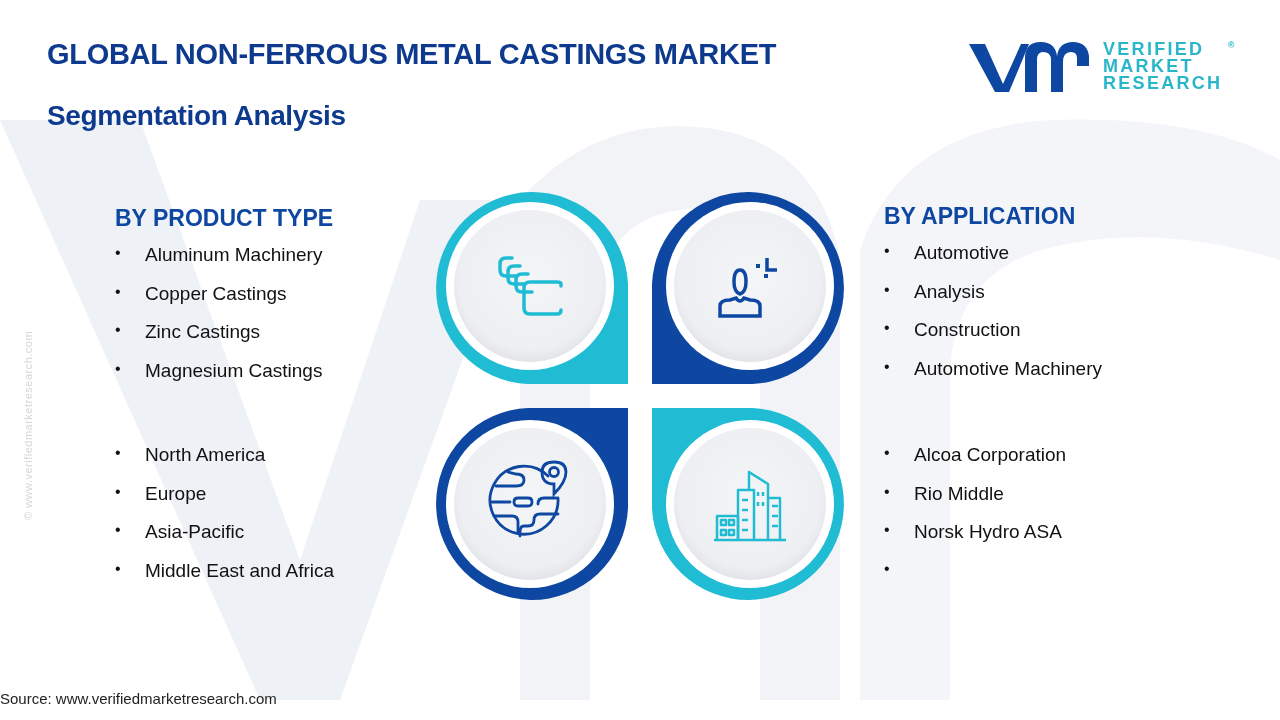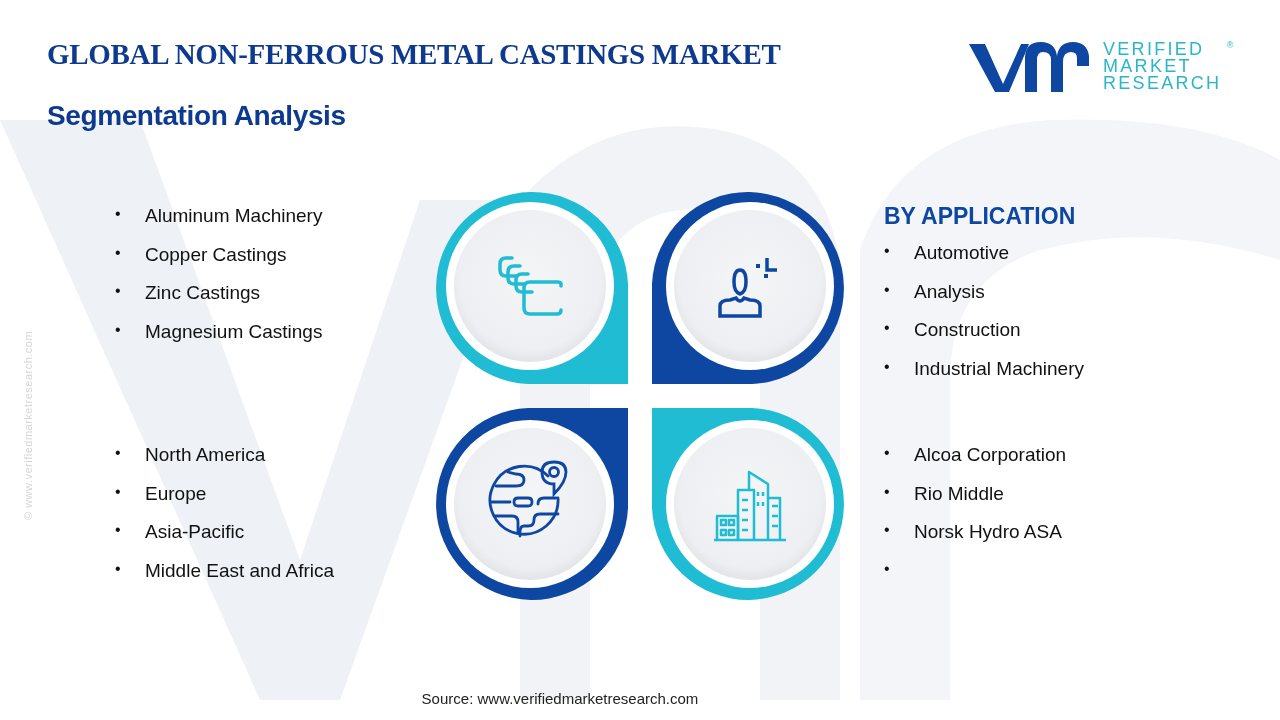--- a/index.html
+++ b/index.html
@@ -1,35 +1,35 @@
 <!DOCTYPE html>
 <html><head>
 <meta charset="utf-8">
 <style>
   * { margin:0; padding:0; box-sizing:border-box; }
   html, body { width:1280px; height:720px; overflow:hidden; background:#ffffff; }
   body { position:relative; font-family:"Liberation Sans", sans-serif; }
   .bg-watermark { position:absolute; left:0; top:0; width:1280px; height:720px; z-index:0; }
   .side-credit { position:absolute; left:22px; top:520px; transform-origin:left top; transform:rotate(-90deg); font-size:11px; color:#d4d6da; letter-spacing:0.5px; white-space:nowrap; z-index:1; }
-  .title { position:absolute; left:47px; top:38px; font-size:29px; font-weight:bold; color:#0d3a8e; letter-spacing:-0.3px; z-index:2; white-space:nowrap;font-family:Liberation Serif, serif; }
+  .title { position:absolute; left:47px; top:38px; font-size:29px; font-weight:bold; color:#0d3a8e; letter-spacing:-0.3px; z-index:2; white-space:nowrap; }
   .subtitle { position:absolute; left:47px; top:100px; font-size:28px; font-weight:bold; color:#0d3a8e; letter-spacing:-0.4px; z-index:2; }
   .logo { position:absolute; left:965px; top:36px; z-index:2; display:flex; align-items:center; }
-  .logo-words { margin-left:10px; color:#29b6c8; font-weight:normal; font-size:18px; line-height:17px; letter-spacing:2.3px; position:relative; }
+  .logo-words { margin-left:10px; color:#29b6c8; font-weight:bold; font-size:18px; line-height:17px; letter-spacing:2.3px; position:relative; }
   .logo-reg { position:absolute; right:-12px; top:-4px; font-size:9px; color:#29b6c8; letter-spacing:0; }
   .section { position:absolute; z-index:2; }
   .section h2 { font-size:23px; font-weight:bold; color:#0d47a1; margin-bottom:12px; letter-spacing:0; white-space:nowrap; }
   .section ul { list-style:none; }
   .section li { font-size:19px; color:#111; height:38.5px; display:flex; align-items:flex-start; white-space:nowrap; }
   .section li .bullet { width:30px; font-size:16px; padding-left:0; }
   .sec-product { left:115px; top:205px; }
   .sec-application { left:884px; top:203px; }
   .sec-geography { left:115px; top:444px; }
   .sec-keyplayer { left:884px; top:444px; }
   .diagram { position:absolute; left:420px; top:180px; width:440px; height:430px; z-index:2; }
-  .source { position:absolute; left:0; width:1120px; top:690px; text-align:center; font-size:15px; color:#222; z-index:2; }
+  .source { position:absolute; left:0; width:1120px; top:690px; text-align:left; font-size:15px; color:#222; z-index:2; }
 </style>
 </head>
 <body>
 
 <svg class="bg-watermark" viewBox="0 0 1280 720">
   <path d="M0 120 L140 120 L300 560 L420 200 L520 200 L340 700 L260 700 Z" fill="#eef1f6"></path>
   <path d="M520 200 Q600 110 720 130 Q820 150 840 260 L840 700 L760 700 L760 270 Q740 200 680 210 Q600 220 590 320 L590 700 L520 700 Z" fill="#f1f3f7"></path>
   <path d="M860 700 L860 250 Q900 130 1050 120 Q1200 115 1280 160 L1280 260 Q1150 220 1040 250 Q950 280 950 380 L950 700 Z" fill="#f3f5f8"></path>
 </svg>
 
@@ -45,20 +45,21 @@
   </svg>
   <div class="logo-words">
     <div>VERIFIED</div>
     <div>MARKET</div>
     <div>RESEARCH</div>
     <span class="logo-reg">®</span>
   </div>
 </div>
 
 <div class="section sec-product">
+  <h2>BY PRODUCT TYPE</h2>
   <ul>
     <li>
         <span class="bullet">•</span>
         <span>Aluminum  Machinery</span>
       </li>
     <li>
         <span class="bullet">•</span>
         <span>Copper Castings</span>
       </li>
     <li>
@@ -82,21 +83,21 @@
     <li>
         <span class="bullet">•</span>
         <span>Analysis</span>
       </li>
     <li>
         <span class="bullet">•</span>
         <span>Construction</span>
       </li>
     <li>
         <span class="bullet">•</span>
-        <span>Industrial Machinery</span>
+        <span>Automotive Machinery</span>
       </li>
   </ul>
 </div>
 
 <div class="section sec-geography">
   <ul>
     <li>
         <span class="bullet">•</span>
         <span>North America</span>
       </li>

